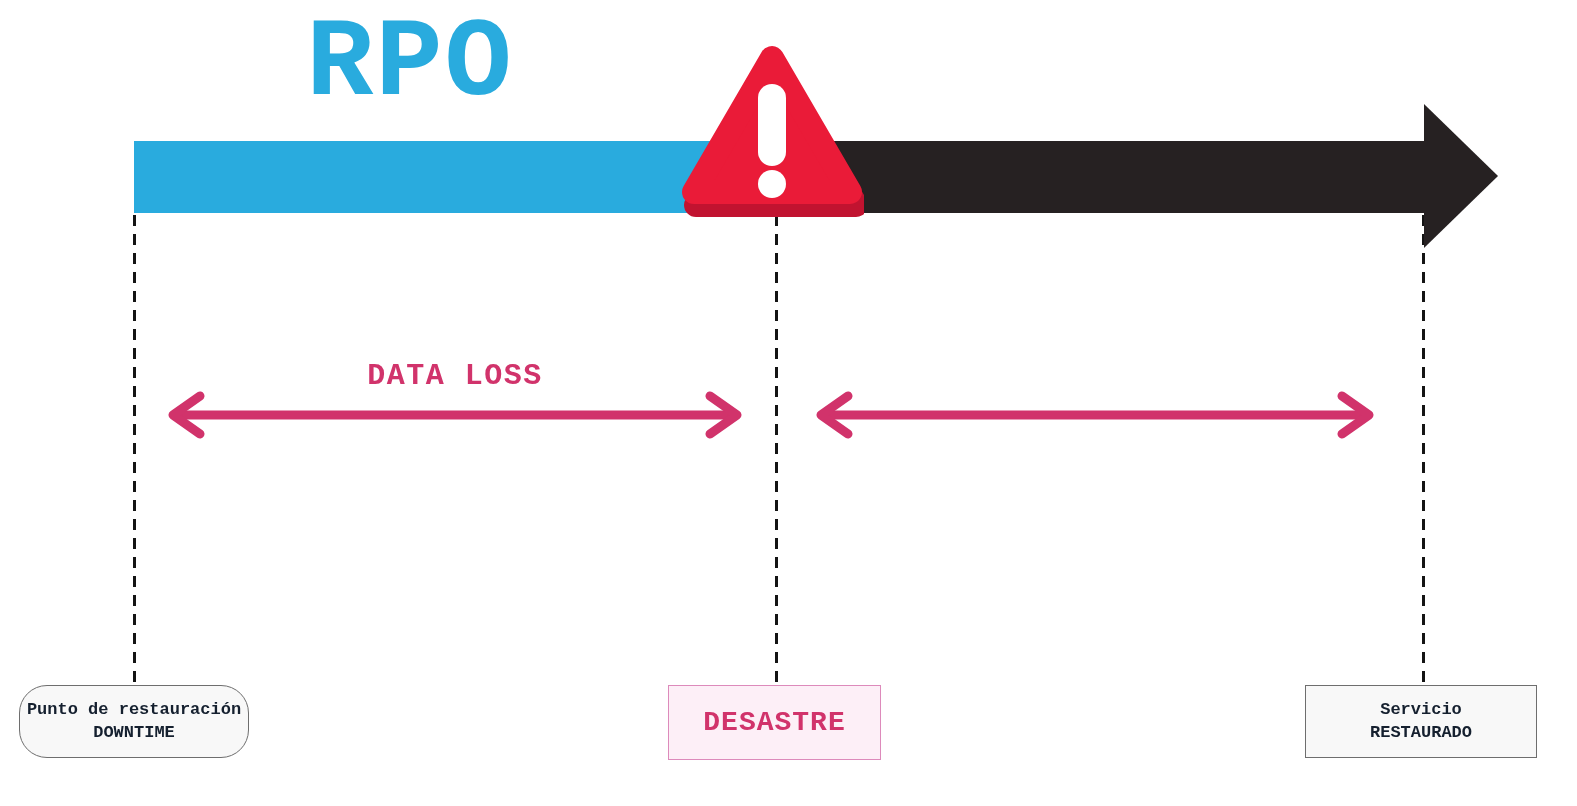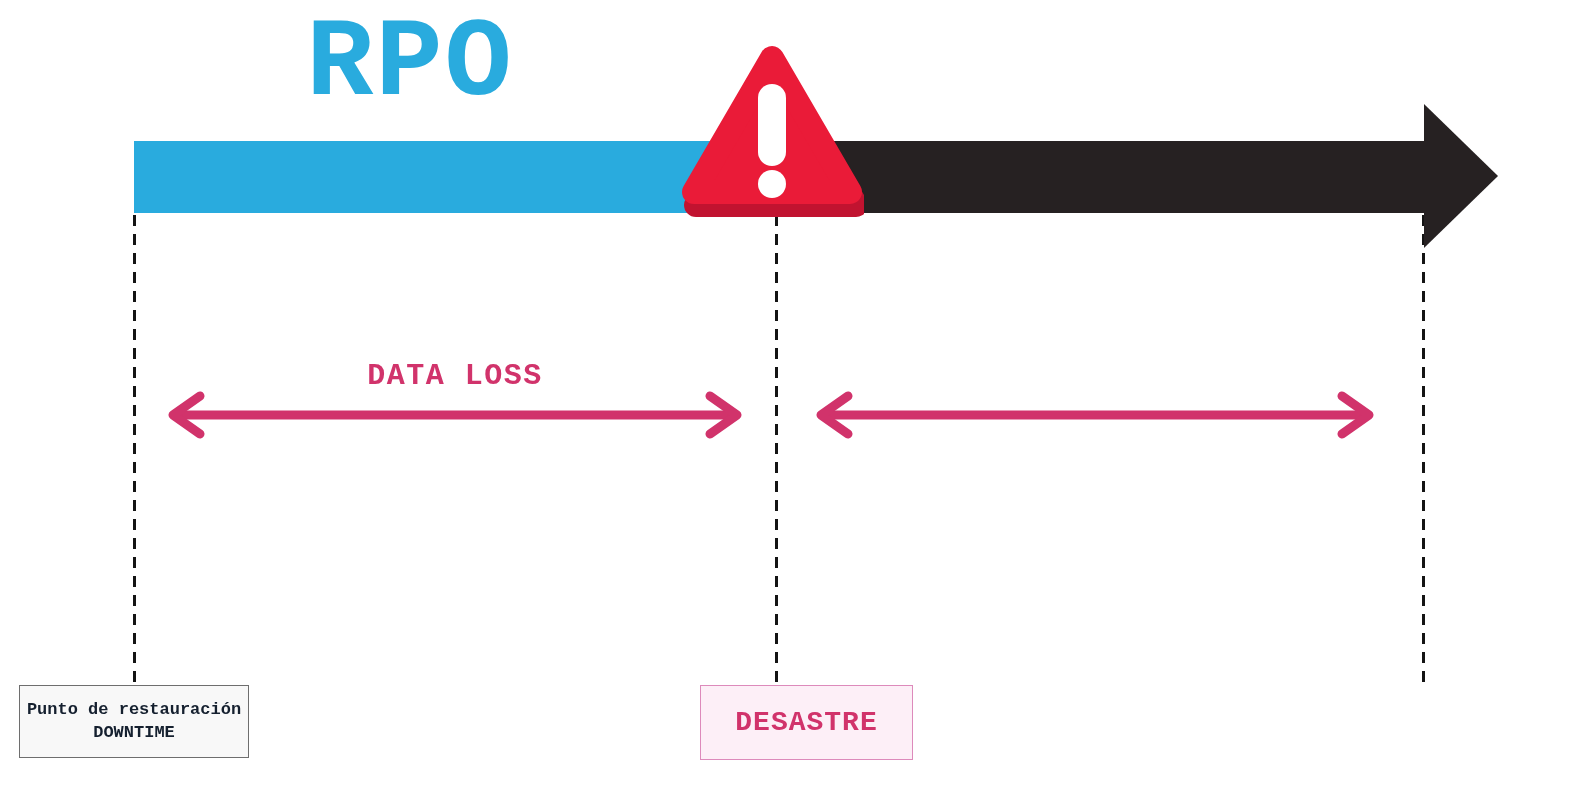--- a/index.html
+++ b/index.html
@@ -59,24 +59,24 @@
   .note-box {
     position:absolute; top:685px; height:73px;
     display:flex; flex-direction:column;
     align-items:center; justify-content:center;
     text-align:center;
   }
   .note-gray {
     background:#f8f8f8; border:1px solid #6e6e6e;
     color:#15202f; font-size:17px; font-weight:700; line-height:1.3;
   }
-  .box-restore { left:19px; width:230px; }
+  .box-restore { left:19px; width:230px;border-radius:28px; }
   .box-restored { left:1305px; width:232px; }
   .box-disaster {
-    left:700px; width:213px; height:75px;
+    left:668px; width:213px; height:75px;
     background:#fdeff7; border:1px solid #dd8abb;
     color:#d1336b; font-size:28px; font-weight:600; letter-spacing:1px;
   }
 </style>
 </head>
 <body>
 
 <div class="canvas">
 
   <div class="heading heading-rpo">RPO</div>
@@ -121,14 +121,18 @@
 
   <div class="note-box note-gray box-restore">
     <span>Punto de restauración</span>
     <span>DOWNTIME</span>
   </div>
 
   <div class="note-box box-disaster">
     <span>DESASTRE</span>
   </div>
 
+  <div class="note-box note-gray box-restored">
+    <span>Servicio</span>
+    <span>RESTAURADO</span>
+  </div>
 
 </div>
 
 </body></html>

